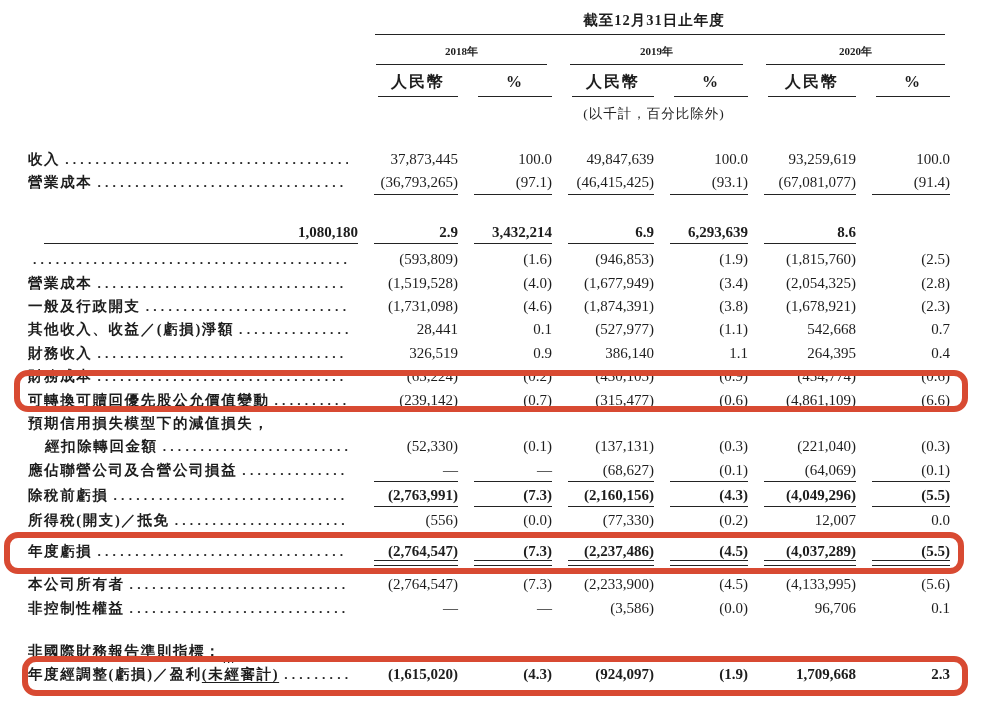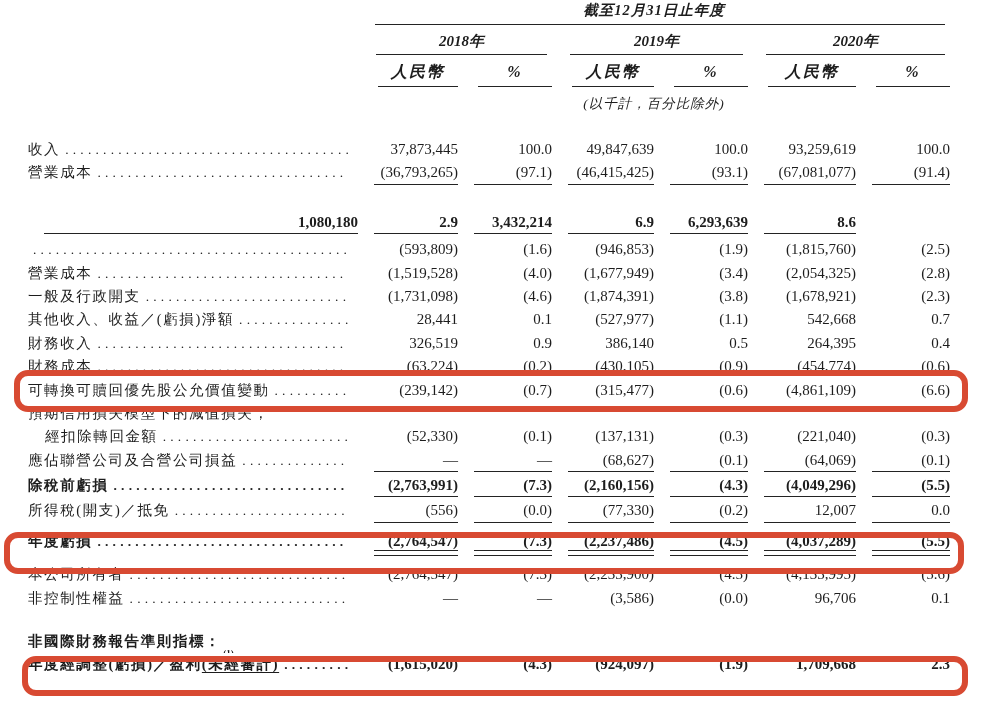--- a/index.html
+++ b/index.html
@@ -2,39 +2,39 @@
 <html><head>
 <meta charset="utf-8">
 <style>
   html,body{margin:0;padding:0;background:#fff;}
   .page{position:relative;width:1000px;height:706px;background:#ffffff;overflow:hidden;
         font-family:"Liberation Serif","DejaVu Serif",serif;color:#1d1d1d;}
   .content{margin-left:28px;width:922px;}
   .grid{display:grid;grid-template-columns:330px 100px 94px 102px 94px 108px 94px;}
 
   
-  .thead{font-style:italic;}
+  .thead{padding-top:10px;}
   .period{grid-column:2/-1;position:relative;text-align:center;font-weight:bold;
           font-size:14.5px;letter-spacing:1px;height:25px;line-height:20px;}
   .period::after{content:"";position:absolute;left:17px;right:5px;bottom:0;
           border-bottom:1.7px solid #232323;}
   .ycell{display:flex;flex-direction:column;justify-content:flex-end;height:30px;}
-  .yt{margin:0 5px 0 18px;text-align:center;font-weight:bold;font-size:15px;line-height:17px;}
+  .yt{margin:0 5px 0 18px;text-align:center;font-weight:bold;font-size:11px;line-height:17px;}
   .yline{border-bottom:1.7px solid #232323;margin:4px 5px 0 18px;}
   .chcell{display:flex;flex-direction:column;justify-content:flex-end;height:32px;}
   .cht{margin:0 0 0 20px;text-align:center;font-weight:bold;font-size:16px;line-height:16px;letter-spacing:2px;}
   .chline{border-bottom:1.7px solid #232323;margin:6px 0 0 20px;}
   .note{grid-column:2/-1;text-align:center;font-size:13.5px;letter-spacing:1px;padding-top:8px;height:20px;}
 
   
   #rows{margin-top:23px;}
   .row{height:23.4px;}
   .row.bold{font-weight:bold;}
   .lc{display:flex;align-items:flex-end;overflow:hidden;font-size:14.5px;
-      letter-spacing:1.6px;line-height:23.4px;padding-right:10px;white-space:nowrap;}
+      letter-spacing:1.6px;line-height:23.4px;padding-right:10px;white-space:nowrap;font-weight:bold;}
   .lc.ind{padding-left:17px;}
   .lu{text-decoration:underline;text-underline-offset:3px;}
   .dots{flex:1;overflow:hidden;white-space:nowrap;letter-spacing:4.2px;
         padding-left:5px;font-size:13.5px;color:#242424;}
   .dots::after{content:"............................................................";}
   .n{text-align:right;font-size:15px;position:relative;line-height:23.4px;white-space:nowrap;}
   .rs .n::after{content:"";position:absolute;left:16px;right:0;bottom:0;
         border-bottom:1.6px solid #232323;}
   .rd .n::after{content:"";position:absolute;left:16px;right:0;bottom:-3px;height:4px;
         border-top:1.5px solid #232323;border-bottom:1.5px solid #232323;}
@@ -185,21 +185,21 @@
           <div class="n">0.7</div>
         </div>
         <div class="grid row">
           <div class="lc">
             <span>財務收入</span>
             <span class="dots"></span>
           </div>
           <div class="n">326,519</div>
           <div class="n">0.9</div>
           <div class="n">386,140</div>
-          <div class="n">0.5</div>
+          <div class="n">1.1</div>
           <div class="n">264,395</div>
           <div class="n">0.4</div>
         </div>
         <div class="grid row">
           <div class="lc">
             <span>財務成本</span>
             <span class="dots"></span>
           </div>
           <div class="n">(63,224)</div>
           <div class="n">(0.2)</div>

